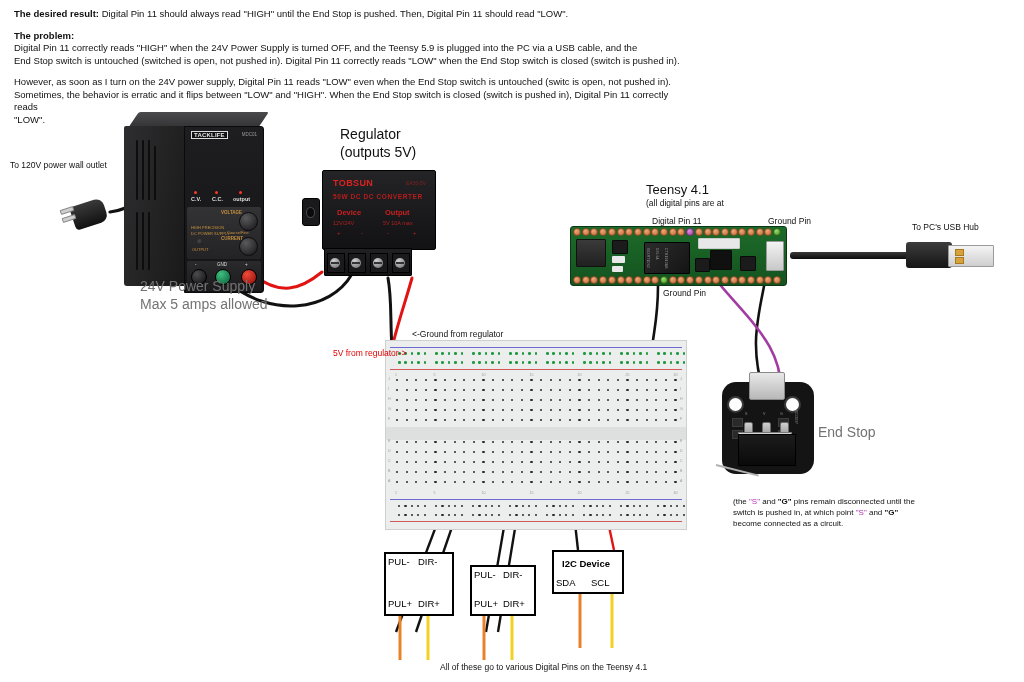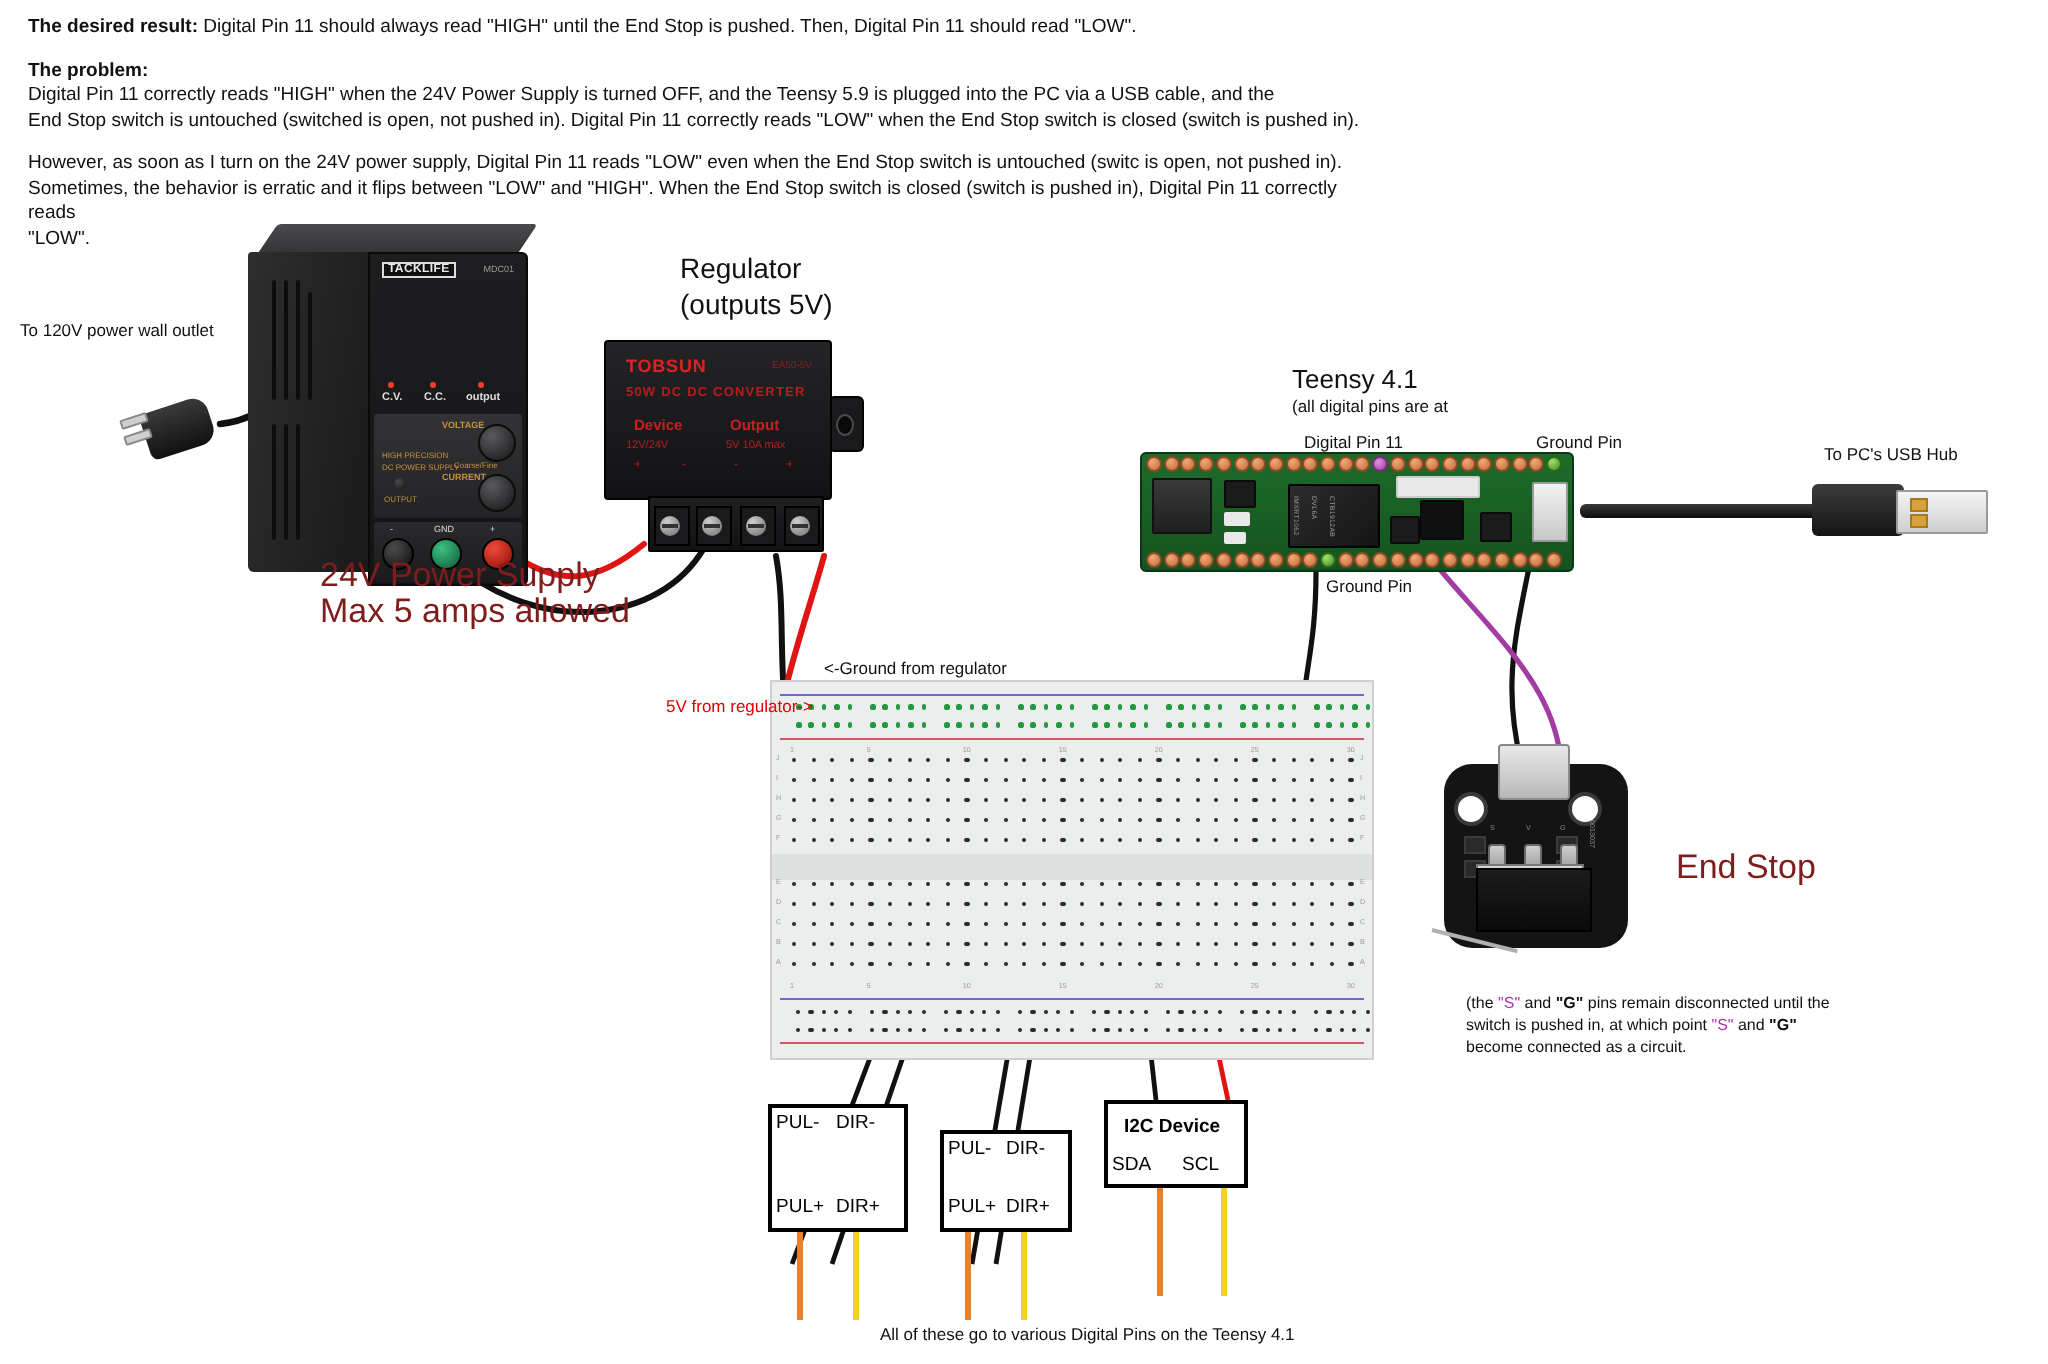--- a/index.html
+++ b/index.html
@@ -5,21 +5,21 @@
   html,body{margin:0;padding:0;background:#fff;}
   body{width:1024px;height:682px;position:relative;overflow:hidden;
        font-family:"Liberation Sans",sans-serif;color:#000;}
   .abs{position:absolute;}
   .txt{font-size:9.5px;line-height:12.5px;color:#111;}
   .txt b{font-weight:bold;}
   #intro{left:14px;top:8px;width:680px;}
   #intro .ln{margin:0 0 0 0;}
   #intro .gap{height:9px;}
   .lbl-sm{font-size:8.5px;color:#111;white-space:nowrap;}
-  .lbl-lg{font-size:17px;color:#7f1d1d;white-space:nowrap;margin-left:20px;}
+  .lbl-lg{font-size:14px;color:#737373;white-space:nowrap;}
   .lbl-md{font-size:13px;color:#111;white-space:nowrap;}
   .red{color:#e00000;}
   .mag{color:#b030b0;}
 
   
   #psu{left:124px;top:112px;width:140px;height:185px;}
   .psu-top{position:absolute;left:0;top:0;width:130px;height:22px;
     background:linear-gradient(180deg,#4a4a4c,#2a2a2c);
     transform:skewX(-34deg);transform-origin:bottom left;border-radius:2px;}
   .psu-side{position:absolute;left:0;top:14px;width:62px;height:160px;
@@ -56,21 +56,21 @@
   .posttxt{position:absolute;font-size:4.5px;color:#ddd;}
 
   
   #plug{left:58px;top:196px;width:54px;height:40px;}
   .plugbody{position:absolute;left:14px;top:6px;width:34px;height:24px;
     background:linear-gradient(180deg,#3a3a3a,#111);border-radius:4px 8px 8px 4px;transform:rotate(-18deg);}
   .prong{position:absolute;width:12px;height:3px;background:#cfcfcf;border-radius:1px;border:1px solid #8a8a8a;}
 
   
   #reg{left:302px;top:170px;width:128px;height:110px;}
-  .reg-body{position:absolute;left:0;top:0;width:112px;height:78px;
+  .reg-body{position:absolute;left:20px;top:0;width:112px;height:78px;
     background:linear-gradient(180deg,#242426,#121214);border:1px solid #000;border-radius:2px;}
   .reg-ear{position:absolute;width:16px;height:26px;background:#1a1a1c;border:1px solid #000;border-radius:3px;}
   .reg-hole{position:absolute;width:7px;height:9px;border-radius:50%;
     background:#0a0a0a;border:1px solid #4a4a4a;}
   .reg-t1{position:absolute;left:10px;top:7px;font-size:9px;font-weight:bold;color:#d22;letter-spacing:.4px;}
   .reg-t1b{position:absolute;right:9px;top:9px;font-size:5px;color:#802020;}
   .reg-t2{position:absolute;left:10px;top:22px;font-size:6.5px;font-weight:bold;color:#b81c1c;letter-spacing:.6px;}
   .reg-t3{position:absolute;font-size:7.5px;font-weight:bold;color:#c82020;}
   .reg-t4{position:absolute;font-size:5.5px;color:#b02020;}
   .reg-sym{position:absolute;font-size:6px;color:#b02020;}

